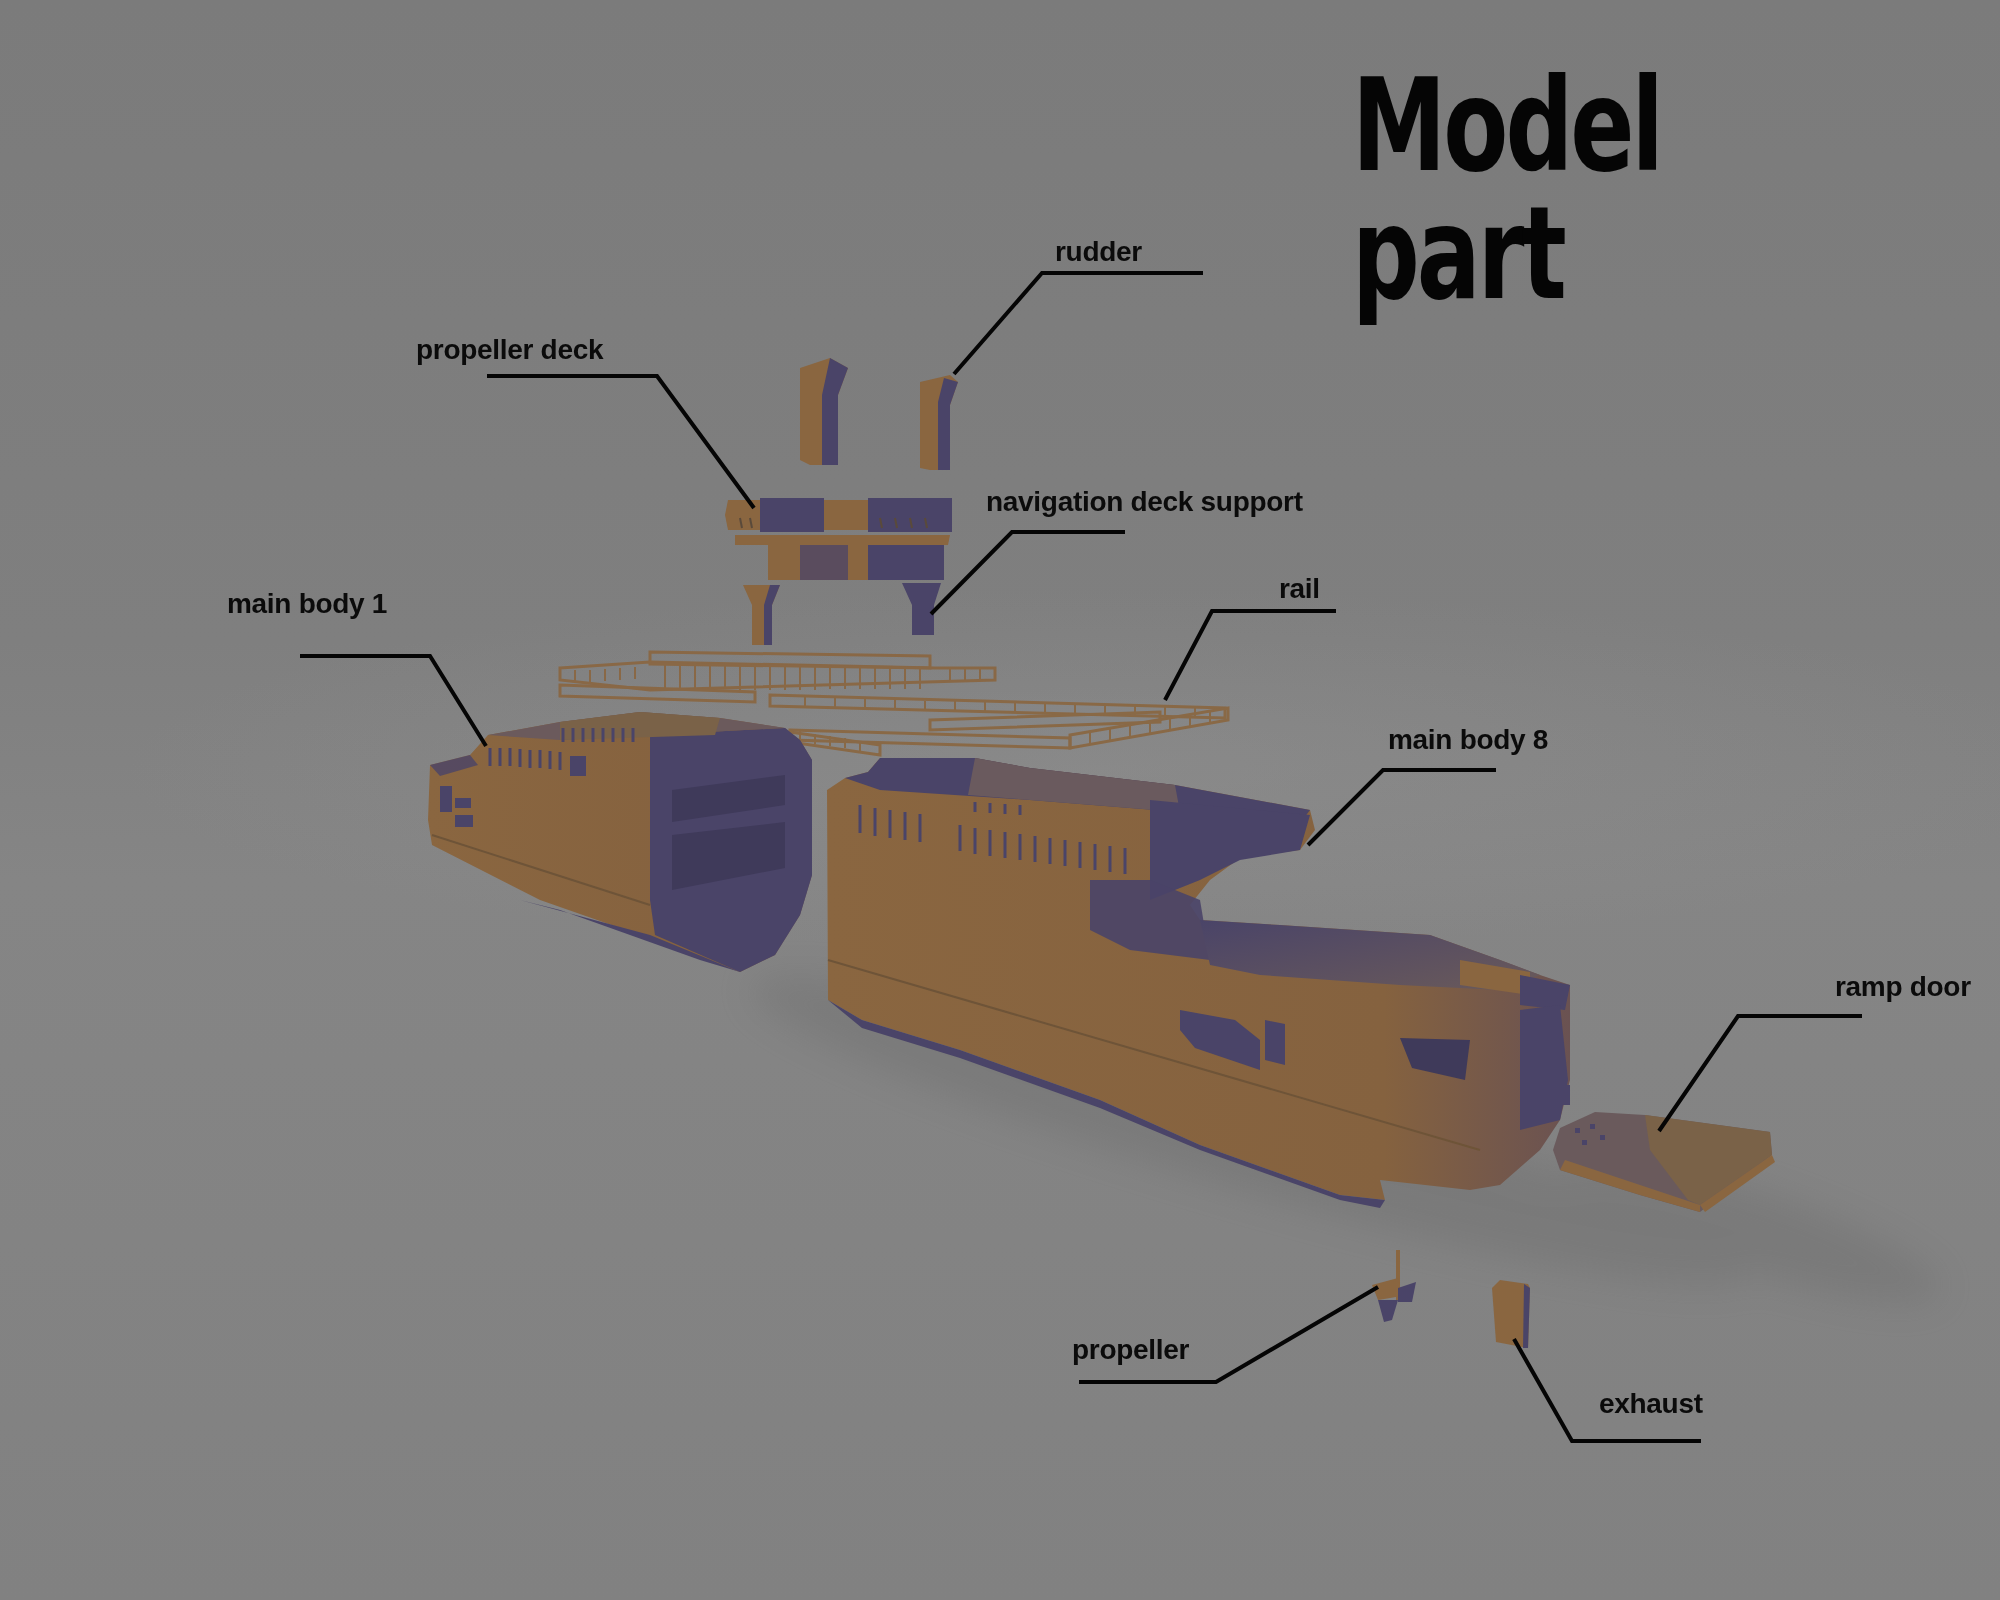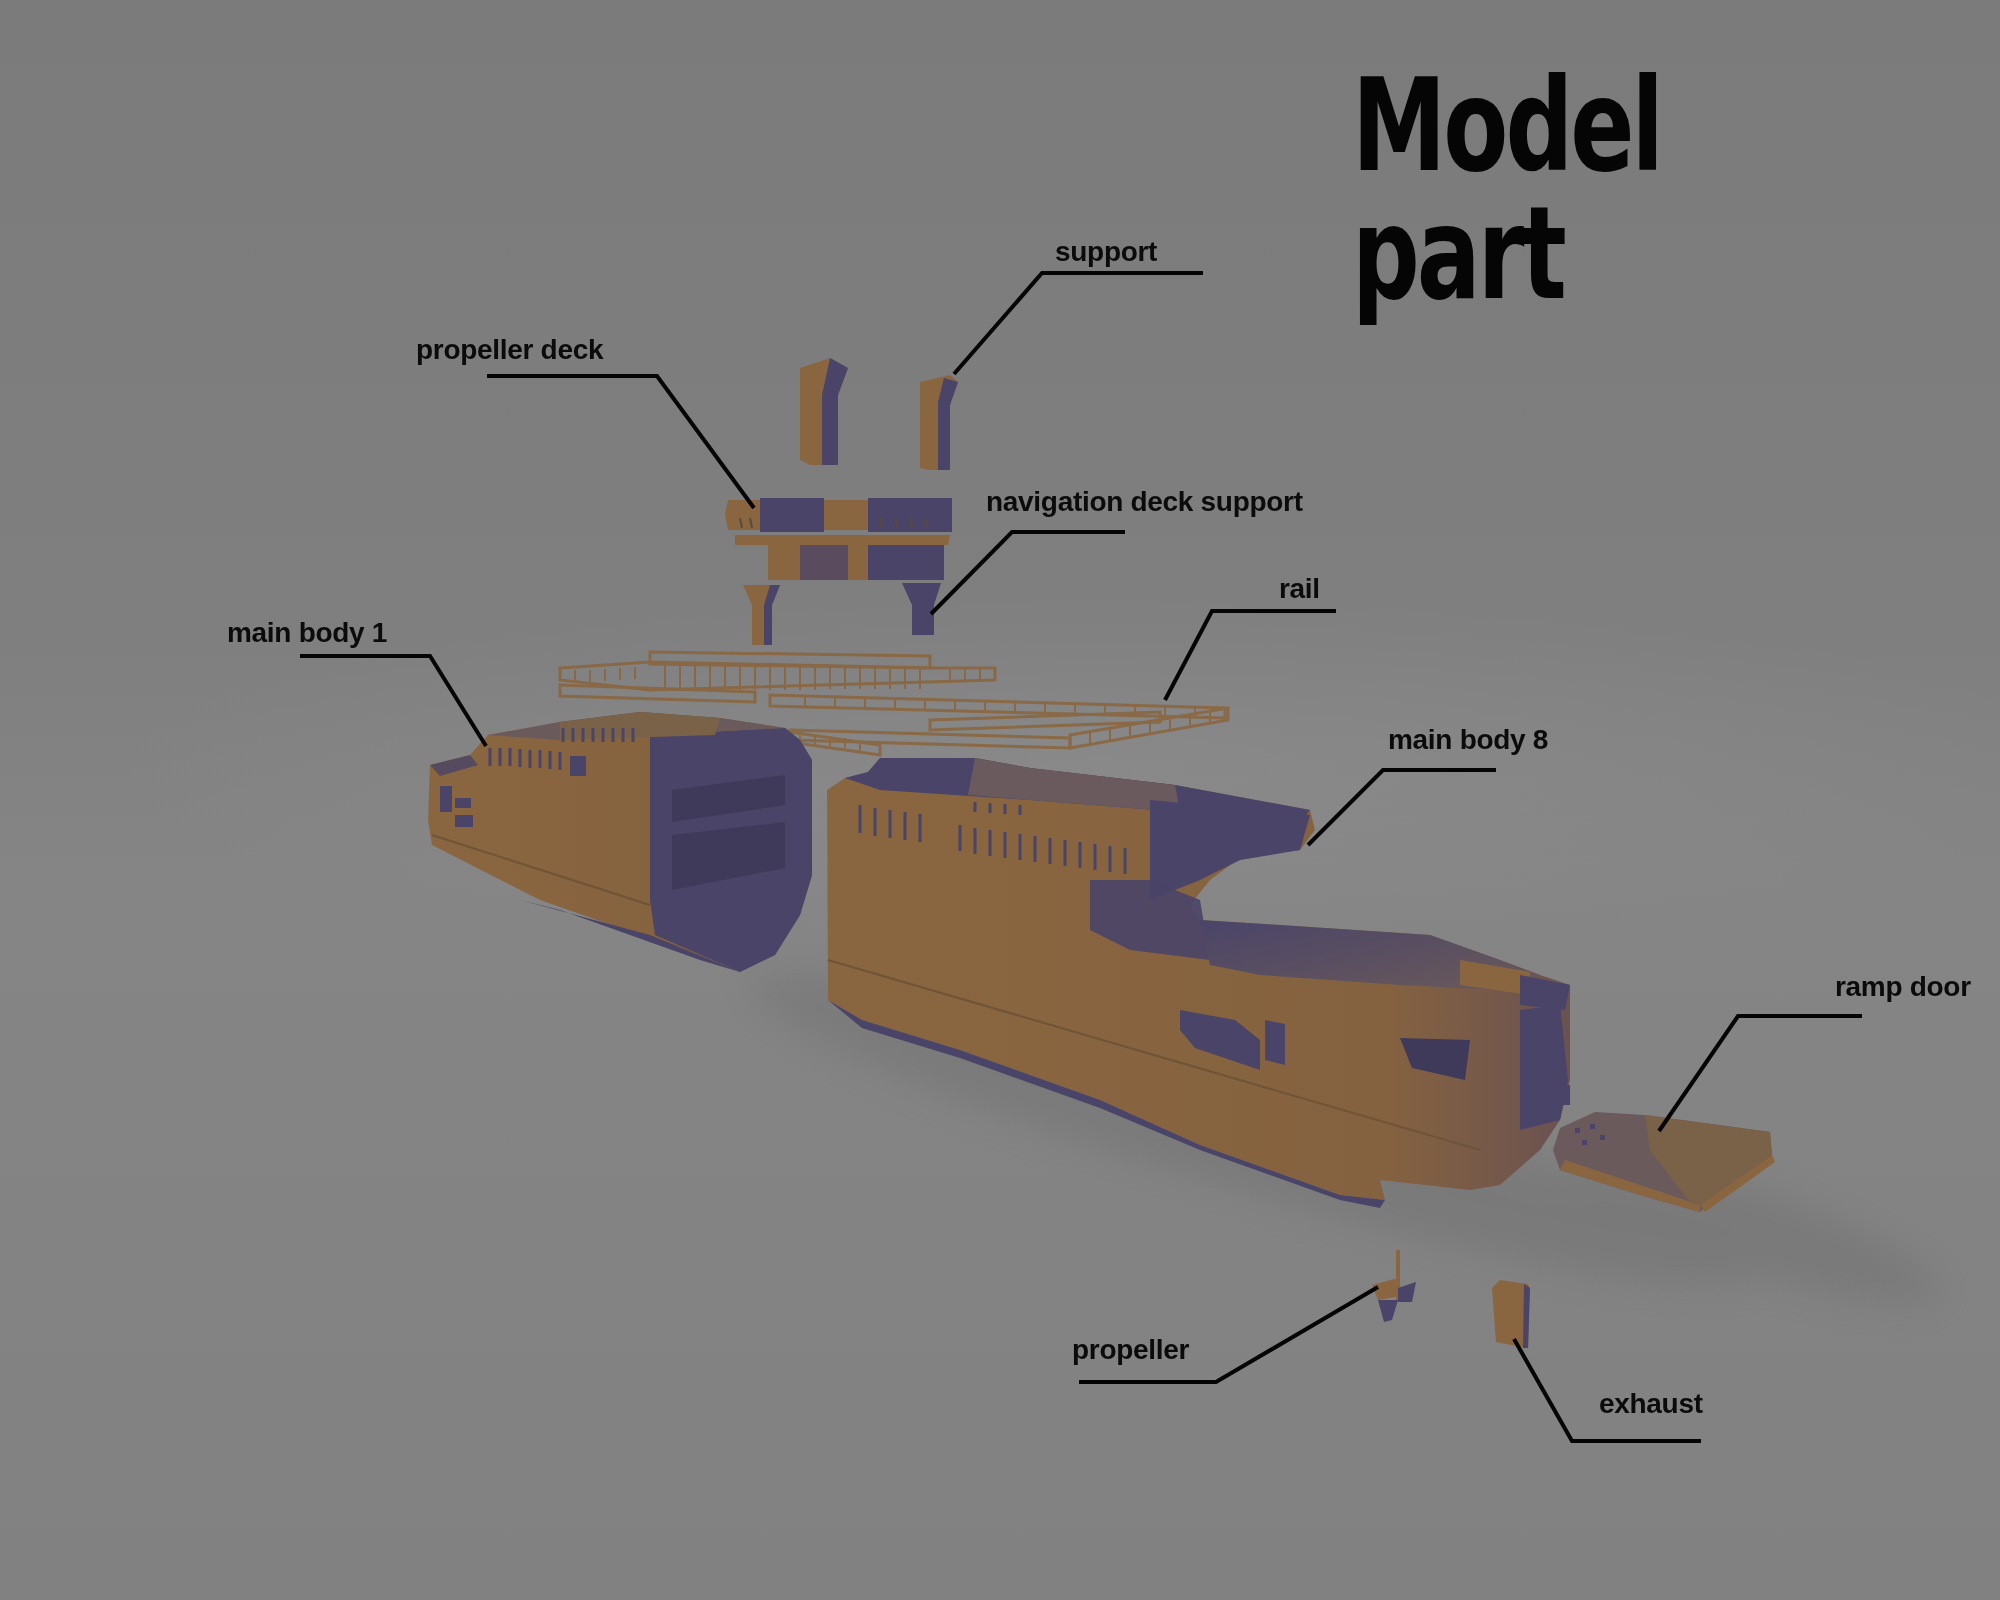--- a/index.html
+++ b/index.html
@@ -167,21 +167,21 @@
     <polyline points="300,656 430,656 486,746"></polyline>
     <polyline points="1496,770 1383,770 1308,845"></polyline>
     <polyline points="1862,1016 1738,1016 1659,1131"></polyline>
     <polyline points="1079,1382 1216,1382 1378,1287"></polyline>
     <polyline points="1514,1339 1572,1441 1701,1441"></polyline>
   </g>
 </svg>
 
 <div class="title">Model part</div>
 
-<div class="label" style="left:1055px;top:238px;">support</div>
+<div class="label" style="left:1055px;top:238px;">rudder</div>
 <div class="label" style="left:416px;top:336px;">propeller deck</div>
 <div class="label" style="left:986px;top:488px;">navigation deck support</div>
 <div class="label" style="left:1279px;top:575px;">rail</div>
-<div class="label" style="left:227px;top:619px;">main body 1</div>
+<div class="label" style="left:227px;top:590px;">main body 1</div>
 <div class="label" style="left:1388px;top:726px;">main body 8</div>
 <div class="label" style="left:1835px;top:973px;">ramp door</div>
 <div class="label" style="left:1072px;top:1336px;">propeller</div>
 <div class="label" style="left:1599px;top:1390px;">exhaust</div>
 
 </body></html>

